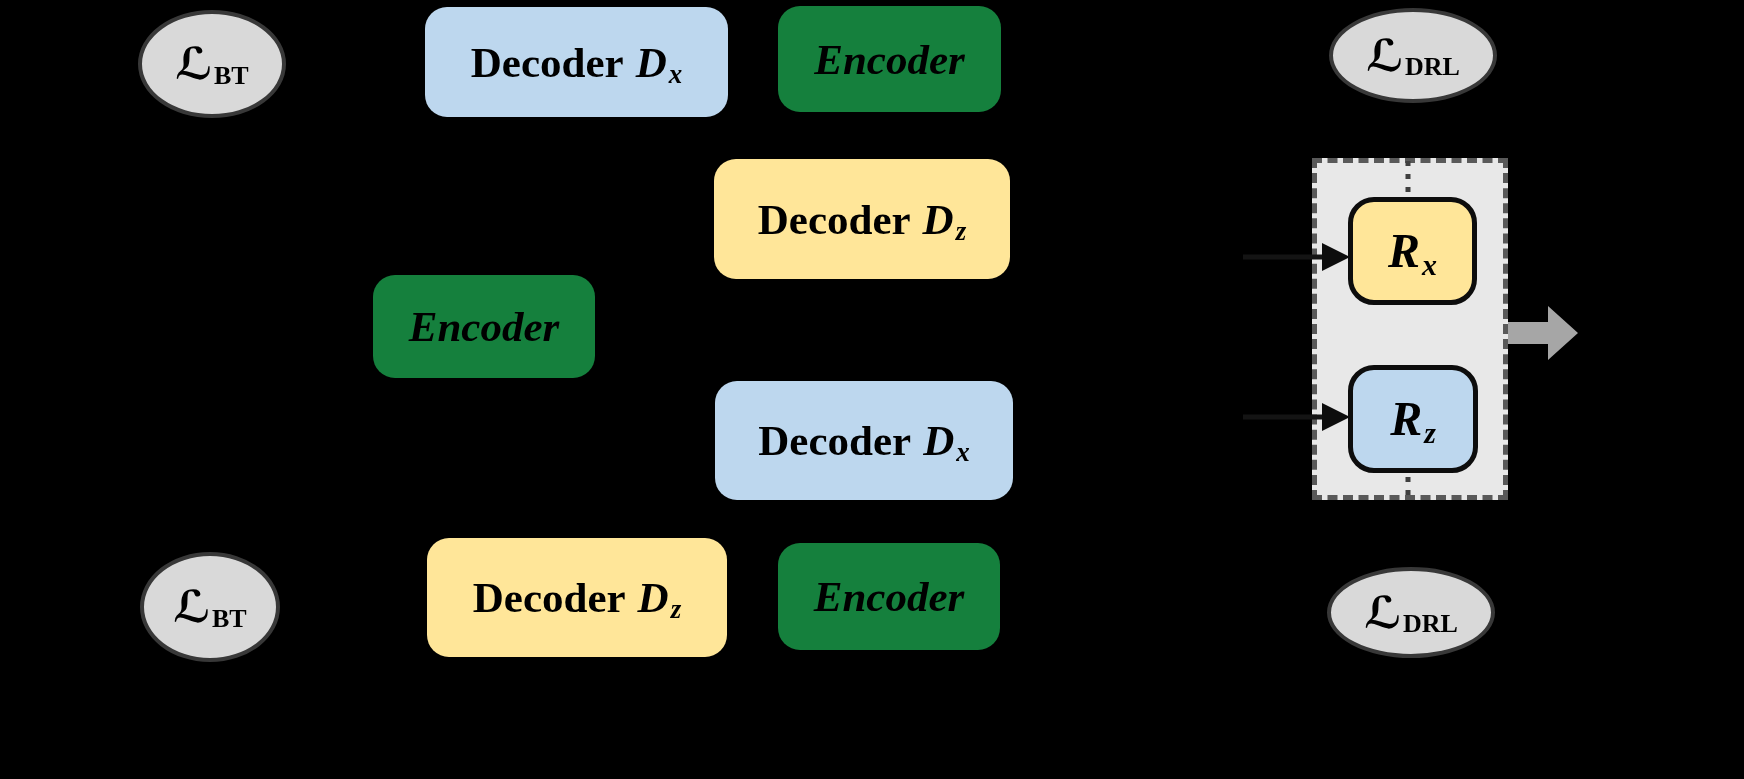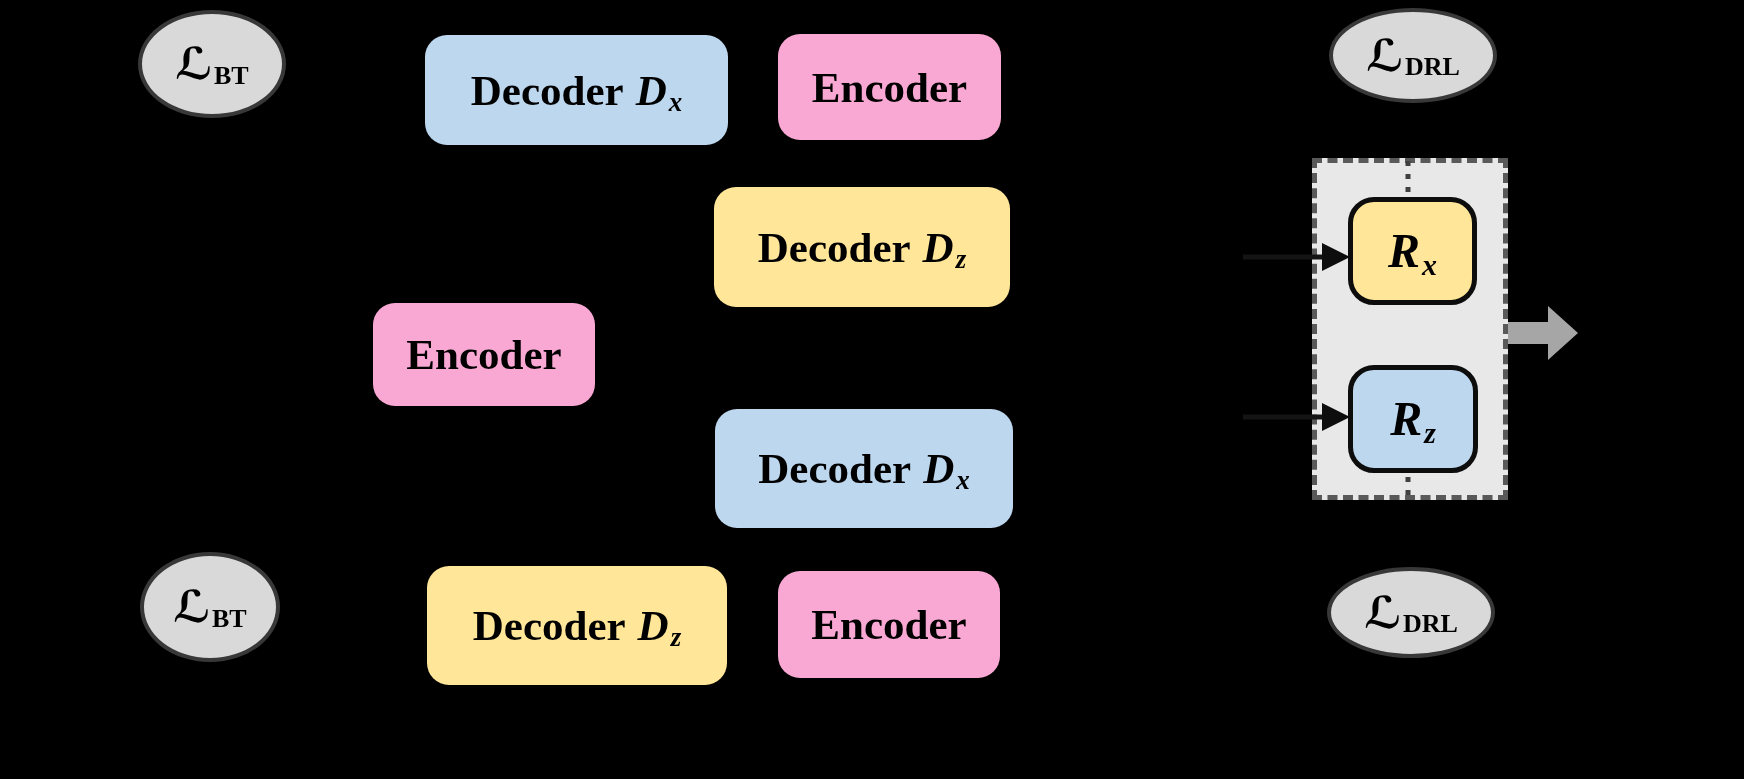--- a/index.html
+++ b/index.html
@@ -3,24 +3,24 @@
 <meta charset="utf-8">
 <style>
   html,body{margin:0;padding:0;background:#000;}
   #canvas{
     position:relative;width:1744px;height:779px;background:#000000;
     overflow:hidden;font-family:"Liberation Serif",serif;color:#000;
   }
   .box{
     position:absolute;box-sizing:border-box;border-radius:22px;
     display:flex;align-items:center;justify-content:center;
-    font-weight:bold;font-size:43px;line-height:1;white-space:nowrap;margin-top:28px;
+    font-weight:bold;font-size:43px;line-height:1;white-space:nowrap;
   }
   .blue{background:#bdd7ee;}
-  .orange{background:#f9a8d4;}
+  .orange{background:#15803d;font-style:italic;}
   .yellow{background:#ffe699;}
   .ellipse{
     position:absolute;box-sizing:border-box;background:#d9d9d9;
     border:4px solid #383838;border-radius:50%;
     display:flex;align-items:center;justify-content:center;
     line-height:1;white-space:nowrap;
   }
   .loss-sym{
     font-family:"DejaVu Serif","DejaVu Sans",serif;
     font-style:italic;font-weight:bold;font-size:44px;

